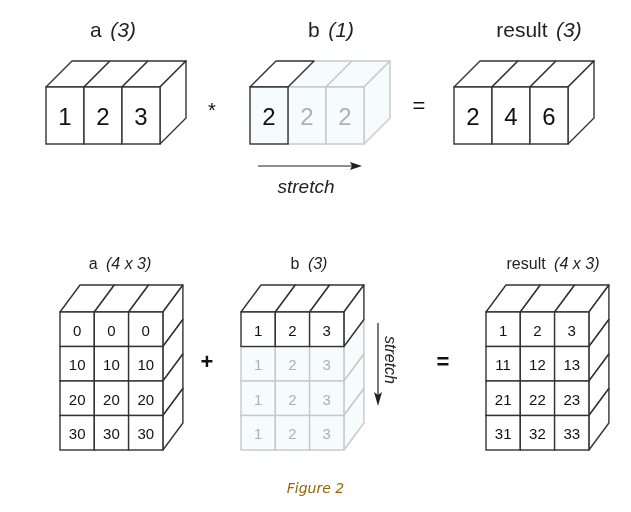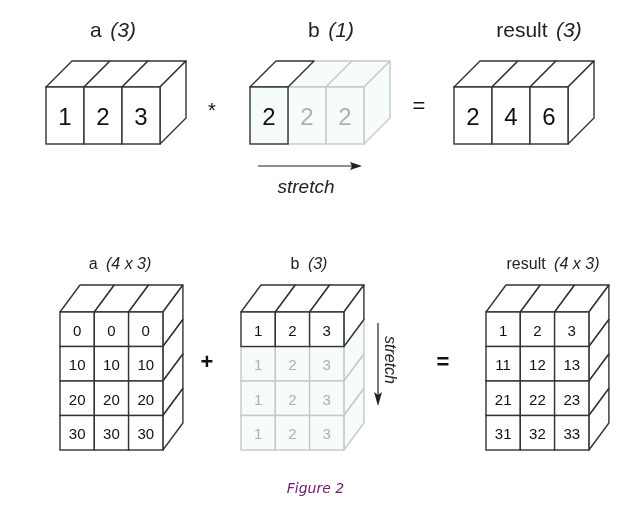--- a/index.html
+++ b/index.html
@@ -8,21 +8,21 @@
     svg text { font-family: "Liberation Sans", sans-serif; }
     .title-main { font-size: 21px; fill: #222; }
     .title-dim { font-size: 21px; fill: #222; font-style: italic; }
     .title2-main { font-size: 16px; fill: #222; }
     .title2-dim { font-size: 16px; fill: #222; font-style: italic; }
     .cell-big { font-size: 24px; text-anchor: middle; dominant-baseline: central; }
     .cell-small { font-size: 15px; text-anchor: middle; dominant-baseline: central; }
     .op-big { font-size: 22px; fill: #111; text-anchor: middle; dominant-baseline: central; font-weight: bold; }
     .stretch-label { font-size: 19px; font-style: italic; fill: #222; }
     .stretch-label2 { font-size: 16px; font-style: italic; fill: #222; }
-    #caption { position: absolute; left: 0; width: 631px; top: 480px; text-align: center; font-family: "DejaVu Sans", sans-serif; font-style: italic; font-size: 14px; color: #701a75; }
+    #caption { position: absolute; left: 0; width: 631px; top: 480px; text-align: center; font-family: "DejaVu Sans", sans-serif; font-style: italic; font-size: 14px; color: #a16207; }
   </style>
 </head>
 <body>
 
 <svg id="stage" width="631" height="512" viewBox="0 0 631 512" xmlns="http://www.w3.org/2000/svg">
 
   <text x="113" y="37" text-anchor="middle">
     <tspan class="title-main">a</tspan>
     <tspan class="title-dim" dx="4">(3)</tspan>
   </text>

